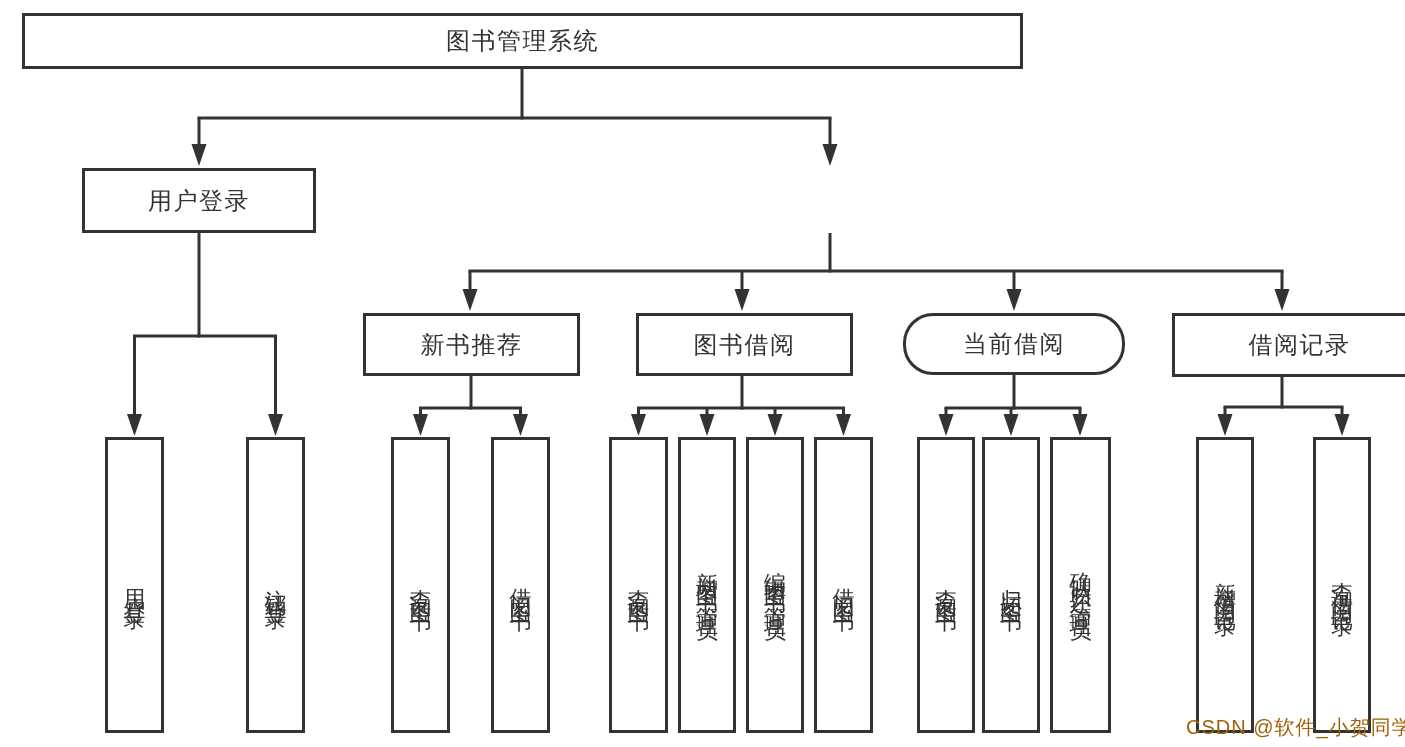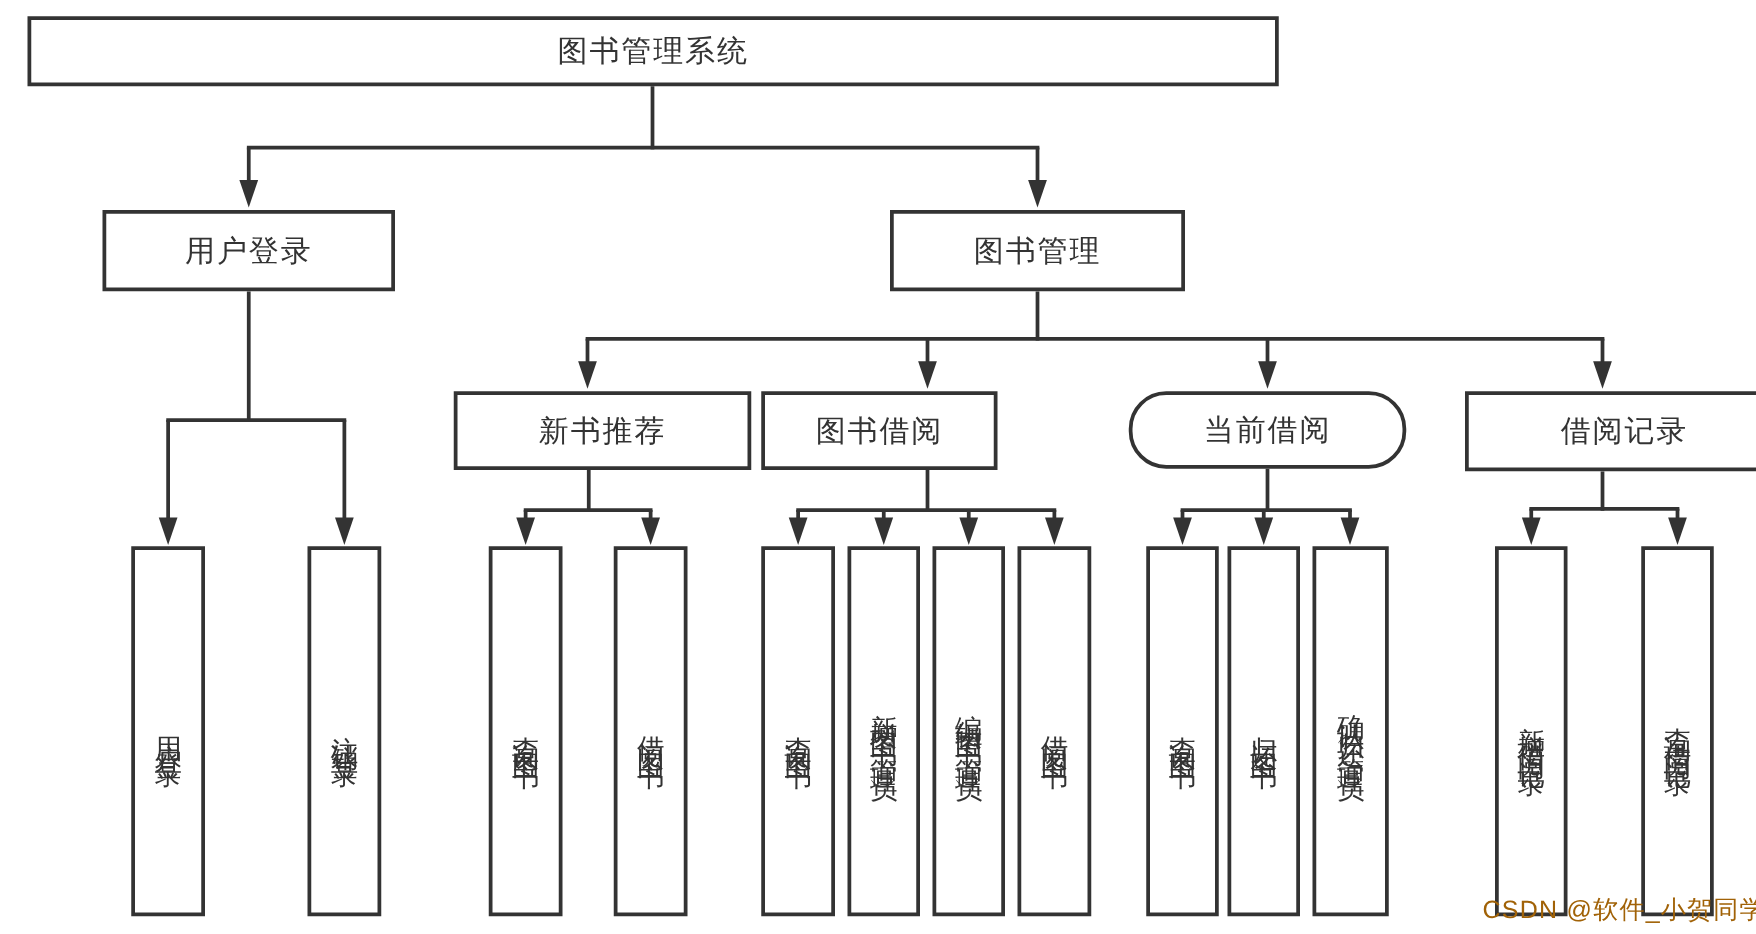--- a/index.html
+++ b/index.html
@@ -120,24 +120,23 @@
       <path d="M1225 407 V416"></path>
       <path d="M1342 407 V416"></path>
       <polygon points="1217.5,414 1232.5,414 1225,436"></polygon>
       <polygon points="1334.5,414 1349.5,414 1342,436"></polygon>
     </g>
   </svg>
 
   <div class="box h-box" style="left:22px; top:13px; width:1001px; height:56px;">图书管理系统</div>
 
   <div class="box h-box" style="left:82px; top:168px; width:234px; height:65px;">用户登录</div>
-  <div class="box h-box" style="left:712px; top:168px; width:236px; height:65px;">图书管理</div>
 
-  <div class="box h-box" style="left:363px; top:313px; width:238px; height:63px;">新书推荐</div>
-  <div class="box h-box" style="left:609px; top:313px; width:189px; height:63px;">图书借阅</div>
+  <div class="box h-box" style="left:363px; top:313px; width:217px; height:63px;">新书推荐</div>
+  <div class="box h-box" style="left:636px; top:313px; width:217px; height:63px;">图书借阅</div>
   <div class="box h-box" style="left:903px; top:313px; width:222px; height:62px;border-radius:30px;">当前借阅</div>
   <div class="box h-box" style="left:1172px; top:313px; width:255px; height:64px;">借阅记录</div>
 
   <div class="box v-box" style="left:105px; top:437px; width:59px; height:296px;">用户登录</div>
   <div class="box v-box" style="left:246px; top:437px; width:59px; height:296px;">注销登录</div>
 
   <div class="box v-box" style="left:391px; top:437px; width:59px; height:296px;">查询图书</div>
   <div class="box v-box" style="left:491px; top:437px; width:59px; height:296px;">借阅图书</div>
 
   <div class="box v-box" style="left:609px; top:437px; width:59px; height:296px;">查询图书</div>

